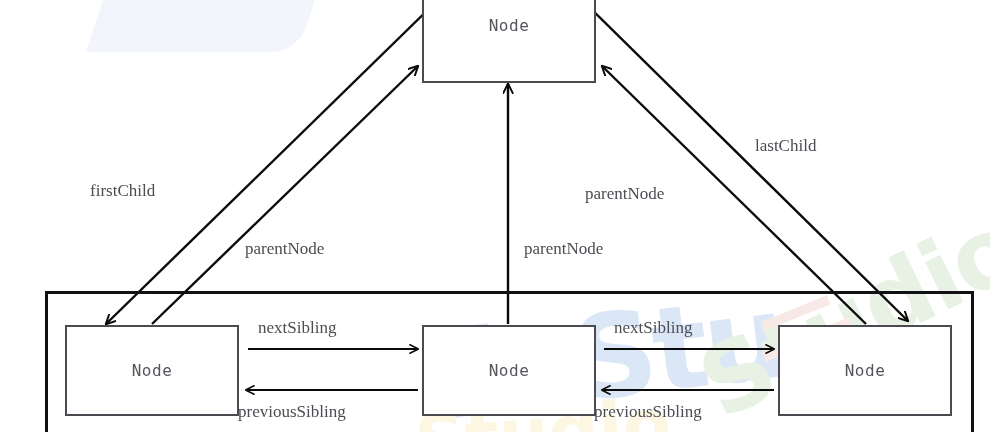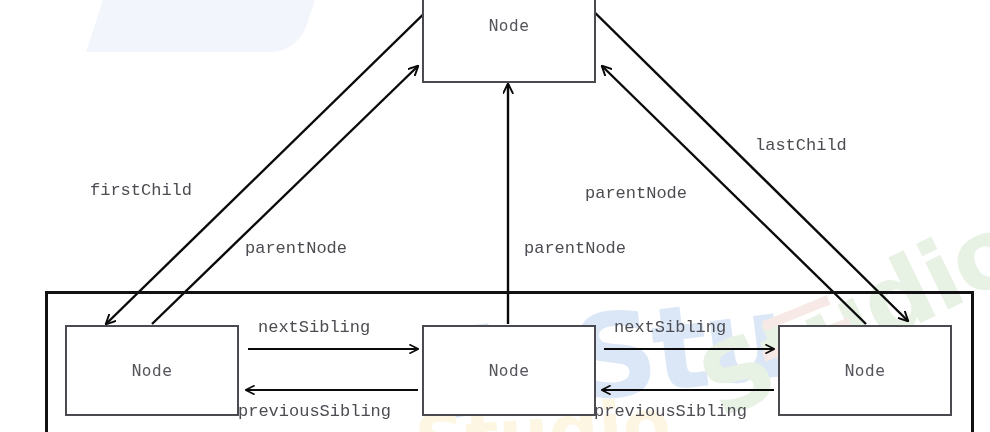--- a/index.html
+++ b/index.html
@@ -119,21 +119,21 @@
     height: 160px;
     border: 3px solid #111114;
     border-bottom: none;
     background: transparent;
     z-index: 2;
   }
 
   
   .edge-label {
     position: absolute;
-    font-family: Liberation Mono, monospace;
+    font-family: Liberation Serif, serif;
     font-size: 17px;
     color: #4c4c52;
     white-space: nowrap;
     z-index: 4;
     letter-spacing: 0px;
   }
   .lbl-firstChild   { left: 90px;  top: 181px; }
   .lbl-parent-left  { left: 245px; top: 239px; }
   .lbl-parent-mid   { left: 524px; top: 239px; }
   .lbl-parent-right { left: 585px; top: 184px; }

